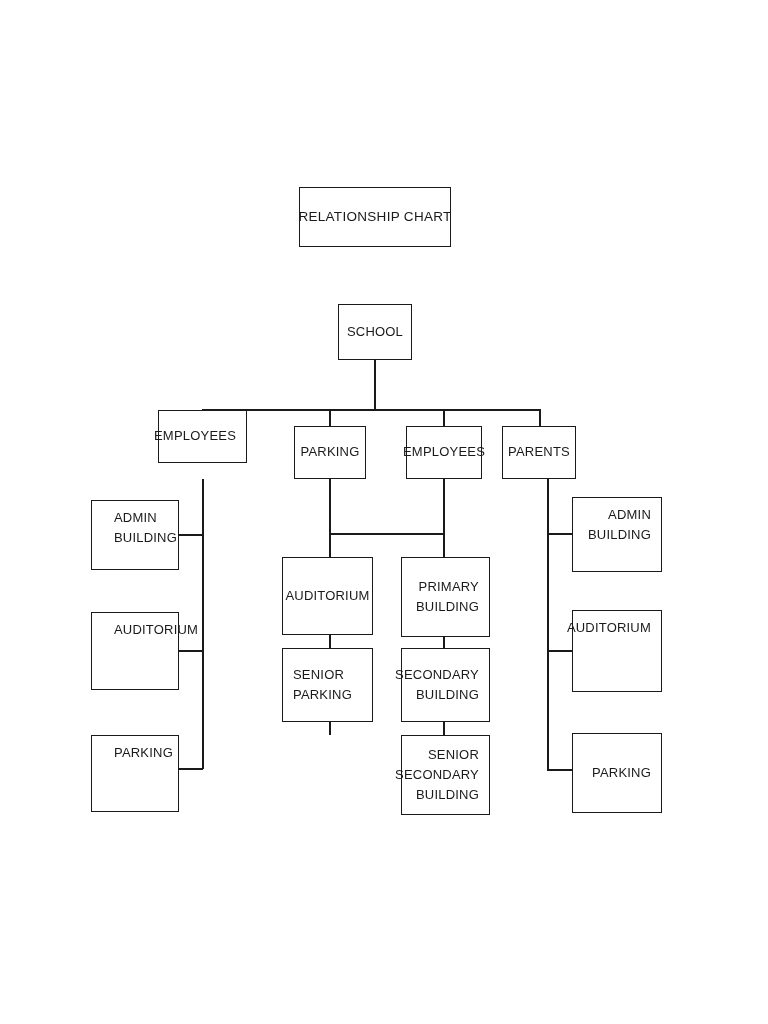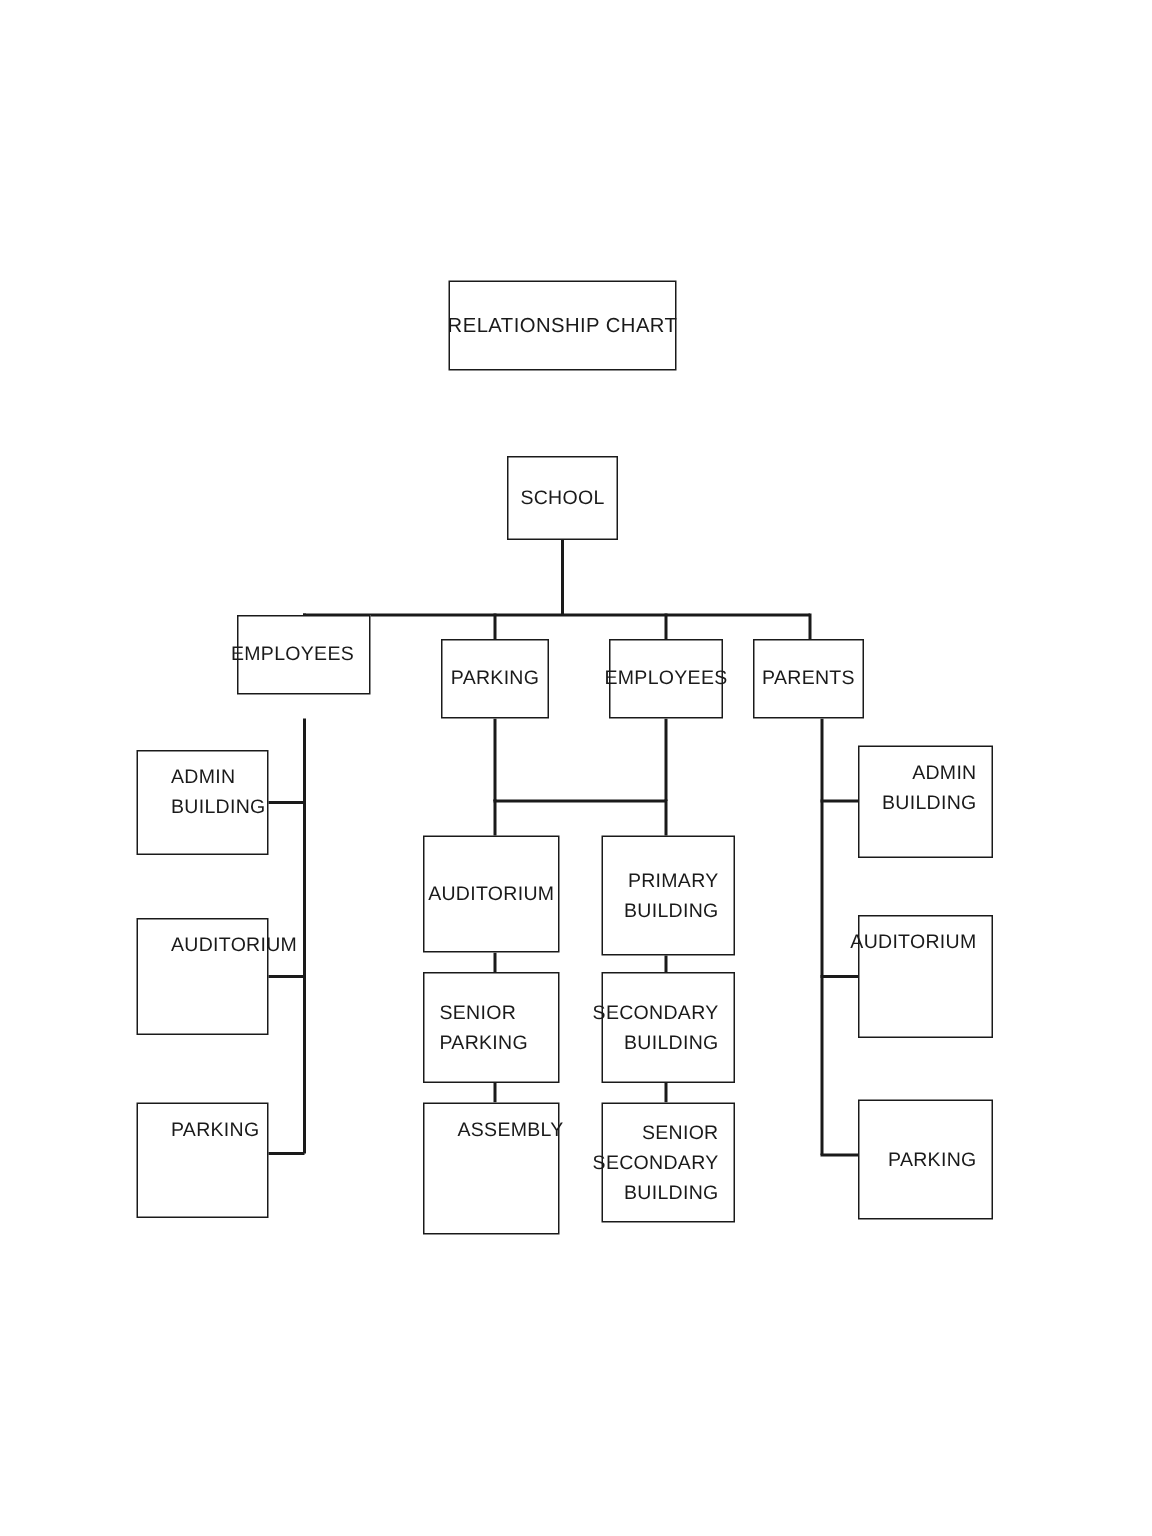--- a/index.html
+++ b/index.html
@@ -118,23 +118,20 @@
 
   <div class="edge v" style="left:329px; top:635px; height:13px;"></div>
 
   <div class="node left" style="left:282px; top:648px; width:91px; height:74px;">
     <span class="ln">SENIOR</span>
     <span class="ln">PARKING</span>
   </div>
 
   <div class="edge v" style="left:329px; top:722px; height:13px;"></div>
 
-  <div class="node left toptext" style="left:282px; top:735px; width:91px; height:88px;">
-    <span class="ln">ASSEMBLY</span>
-  </div>
 
   <div class="node right" style="left:401px; top:557px; width:89px; height:80px;">
     <span class="ln">PRIMARY</span>
     <span class="ln">BUILDING</span>
   </div>
 
   <div class="edge v" style="left:443px; top:635px; height:13px;"></div>
 
   <div class="node right" style="left:401px; top:648px; width:89px; height:74px;">
     <span class="ln">SECONDARY</span>

